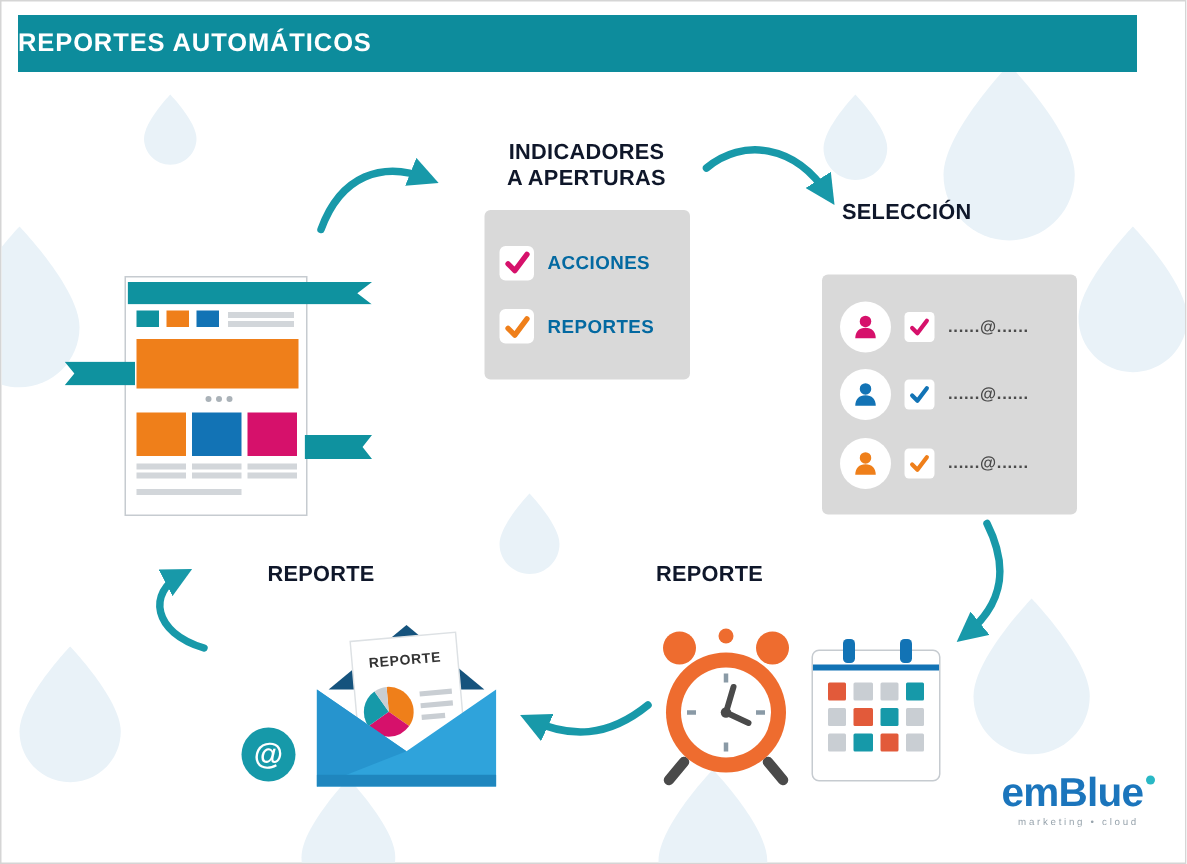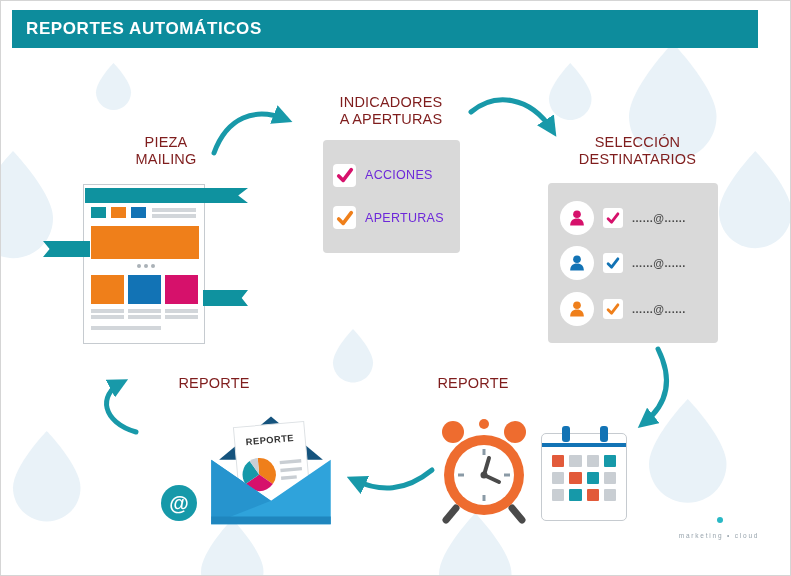--- a/index.html
+++ b/index.html
@@ -7,27 +7,27 @@
   .canvas {
     position:relative; width:791px; height:576px; margin:0 auto;
     background:#ffffff; border:1px solid #d5d5d5; overflow:hidden;
   }
   
   .bg-drops { position:absolute; inset:0; z-index:0; }
 
   
   .topbar {
     position:absolute; left:11px; top:9px; width:746px; height:38px;
-    background:#0D8C9C; z-index:1; display:flex; align-items:center; padding-left:14px;
+    background:#0D8C9C; z-index:1; display:flex; align-items:center; 
   }
   .topbar h1 { color:#ffffff; font-size:17px; font-weight:bold; letter-spacing:0.6px; }
 
   
-  .step-title { position:absolute; z-index:3; text-align:center; color:#7f1d1d;
-    font-weight:normal; font-size:14.5px; line-height:17px; letter-spacing:0.2px; }
+  .step-title { position:absolute; z-index:3; text-align:center; color:#0f172a;
+    font-weight:bold; font-size:14.5px; line-height:17px; letter-spacing:0.2px; }
   .step-title span { display:block; }
 
   
   .mail-card { position:absolute; left:82px; top:183px; width:122px; height:160px;
     background:#fff; border:1px solid #C6CBD0; z-index:1; }
   .mail-card > div { position:absolute; }
   .mc-sq { width:15px; height:11px; top:22px; }
   .mc-line { height:3.5px; background:#D2D6DA; }
   .mc-dot { width:4px; height:4px; border-radius:50%; background:#AAB2B8; top:79px; }
   .teal-banner { position:absolute; background:#0F929F; z-index:2; }
@@ -43,21 +43,21 @@
   .check-mark { stroke:var(--c); fill:none; stroke-width:4; stroke-linecap:round; stroke-linejoin:round; }
   .person-shape { fill:var(--c); }
 
   
   .ind-panel { position:absolute; left:322px; top:139px; width:137px; height:113px;
     background:#D9D9D9; border-radius:4px; z-index:1; display:flex; flex-direction:column;
     justify-content:space-evenly; padding:4px 10px; }
   .check-row { display:flex; align-items:center; gap:9px; }
   .checkbox { width:23px; height:23px; background:#fff; border-radius:4px;
     display:flex; align-items:center; justify-content:center; flex:0 0 auto; }
-  .check-label { font-weight:normal; font-size:12.5px; color:#6d28d9; letter-spacing:0.3px; }
+  .check-label { font-weight:bold; font-size:12.5px; color:#0369a1; letter-spacing:0.3px; }
 
   
   .sel-panel { position:absolute; left:547px; top:182px; width:170px; height:160px;
     background:#D9D9D9; border-radius:4px; z-index:1; display:flex; flex-direction:column;
     justify-content:space-evenly; padding:6px 12px; }
   .sel-row { display:flex; align-items:center; gap:9px; }
   .avatar { width:34px; height:34px; background:#fff; border-radius:50%;
     display:flex; align-items:center; justify-content:center; flex:0 0 auto; }
   .sel-checkbox { width:20px; height:20px; background:#fff; border-radius:3px;
     display:flex; align-items:center; justify-content:center; flex:0 0 auto; }
@@ -124,24 +124,20 @@
     </defs>
     <g fill="none" stroke="#1899A9" stroke-width="5" stroke-linecap="round">
       <path d="M213 152 C226 116 254 106 284 118" marker-end="url(#ah)"></path>
       <path d="M470 111 C494 91 529 95 551 129" marker-end="url(#ah)"></path>
       <path d="M657 348 C671 376 669 401 643 422" marker-end="url(#ah)"></path>
       <path d="M431 469 C404 491 379 491 353 479" marker-end="url(#ah)"></path>
       <path d="M135 431 C101 421 97 394 120 382" marker-end="url(#ah)"></path>
     </g>
   </svg>
 
-  <div class="step-title" style="left:105px; top:133px; width:120px;">
-    <span>PIEZA</span>
-    <span>MAILING</span>
-  </div>
 
   <div class="mail-card">
     <div class="mc-sq" style="left:7px;  background:#0F929F;"></div>
     <div class="mc-sq" style="left:27px; background:#EF7F1A;"></div>
     <div class="mc-sq" style="left:47px; background:#1273B5;"></div>
     <div class="mc-line" style="left:68px; top:23px; width:44px;"></div>
     <div class="mc-line" style="left:68px; top:29px; width:44px;"></div>
     <div style="left:7px; top:41px; width:108px; height:33px; background:#EF7F1A;"></div>
     <div class="mc-dot" style="left:53px;"></div>
     <div class="mc-dot" style="left:60px;"></div>
@@ -174,27 +170,26 @@
           </svg>
       </span>
       <span class="check-label">ACCIONES</span>
     </div>
     <div class="check-row org">
       <span class="checkbox">
         <svg width="18" height="18" viewBox="0 0 20 20">
             <path class="check-mark" d="M3 11 L8 16 L17 4"></path>
           </svg>
       </span>
-      <span class="check-label">APERTURAS</span>
-    </div>
-  </div>
-
-  <div class="step-title" style="left:544px; top:133px; width:185px;">
+      <span class="check-label">REPORTES</span>
+    </div>
+  </div>
+
+  <div class="step-title" style="left:511px; top:133px; width:185px;">
     <span>SELECCIÓN</span>
-    <span>DESTINATARIOS</span>
   </div>
 
   <div class="sel-panel">
     <div class="sel-row mag">
       <span class="avatar">
         <svg width="20" height="20" viewBox="0 0 24 24">
           <circle class="person-shape" cx="12" cy="7.5" r="4.6"></circle>
           <path class="person-shape" d="M12 12.5 C7 12.5 3.8 15.5 3.8 21 L20.2 21 C20.2 15.5 17 12.5 12 12.5 Z"></path>
         </svg>
       </span>
@@ -300,17 +295,17 @@
       <rect x="84" y="82" width="16" height="3.5" fill="#C9CED3"></rect>
     </g>
     <polygon points="14,64 75,106 136,64 136,130 14,130" fill="#2FA3DB"></polygon>
     <polygon points="14,64 75,106 14,130" fill="#2694CE"></polygon>
     <polygon points="14,122 136,122 136,130 14,130" fill="#1F86BE"></polygon>
   </svg>
 
   <div class="at-badge">@</div>
 
   <div class="logo">
-    <span class="logo-dot"></span>
+    <span class="logo-name">emBlue</span><span class="logo-dot"></span>
     <div class="logo-tagline">marketing • cloud</div>
   </div>
 
 </div>
 
 </body></html>

